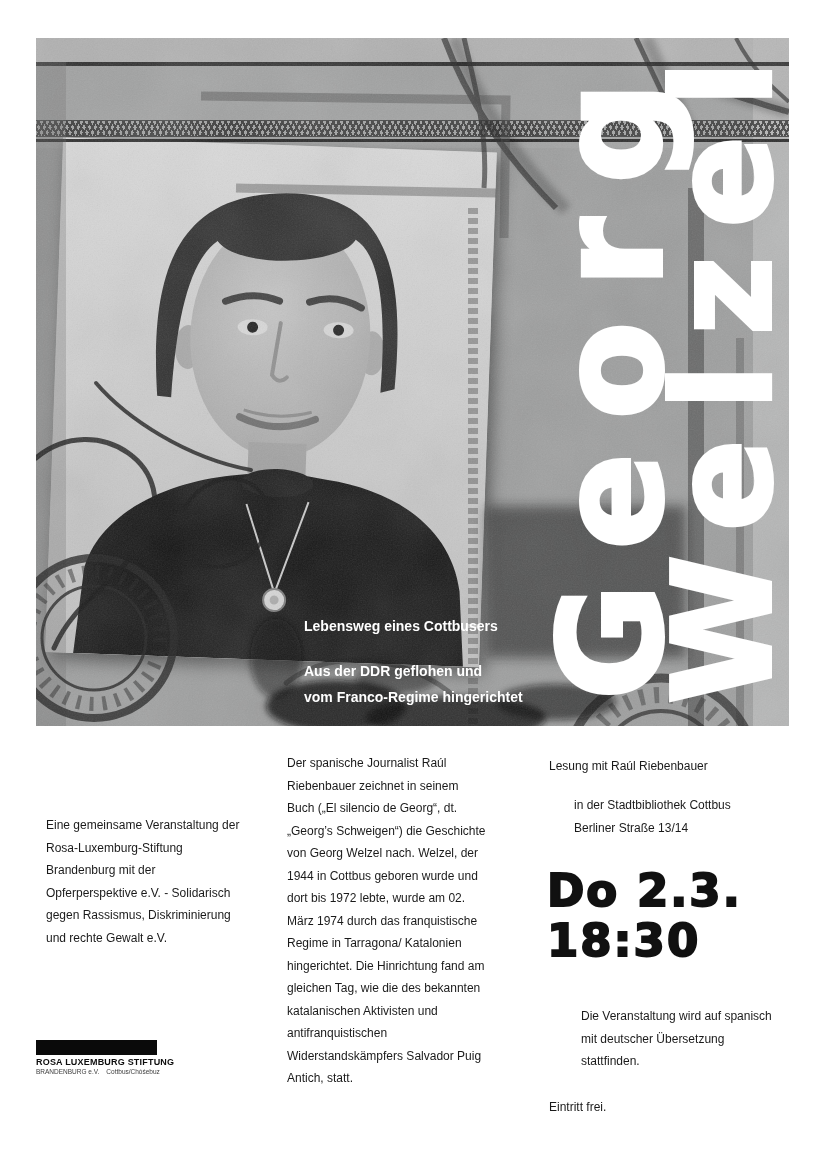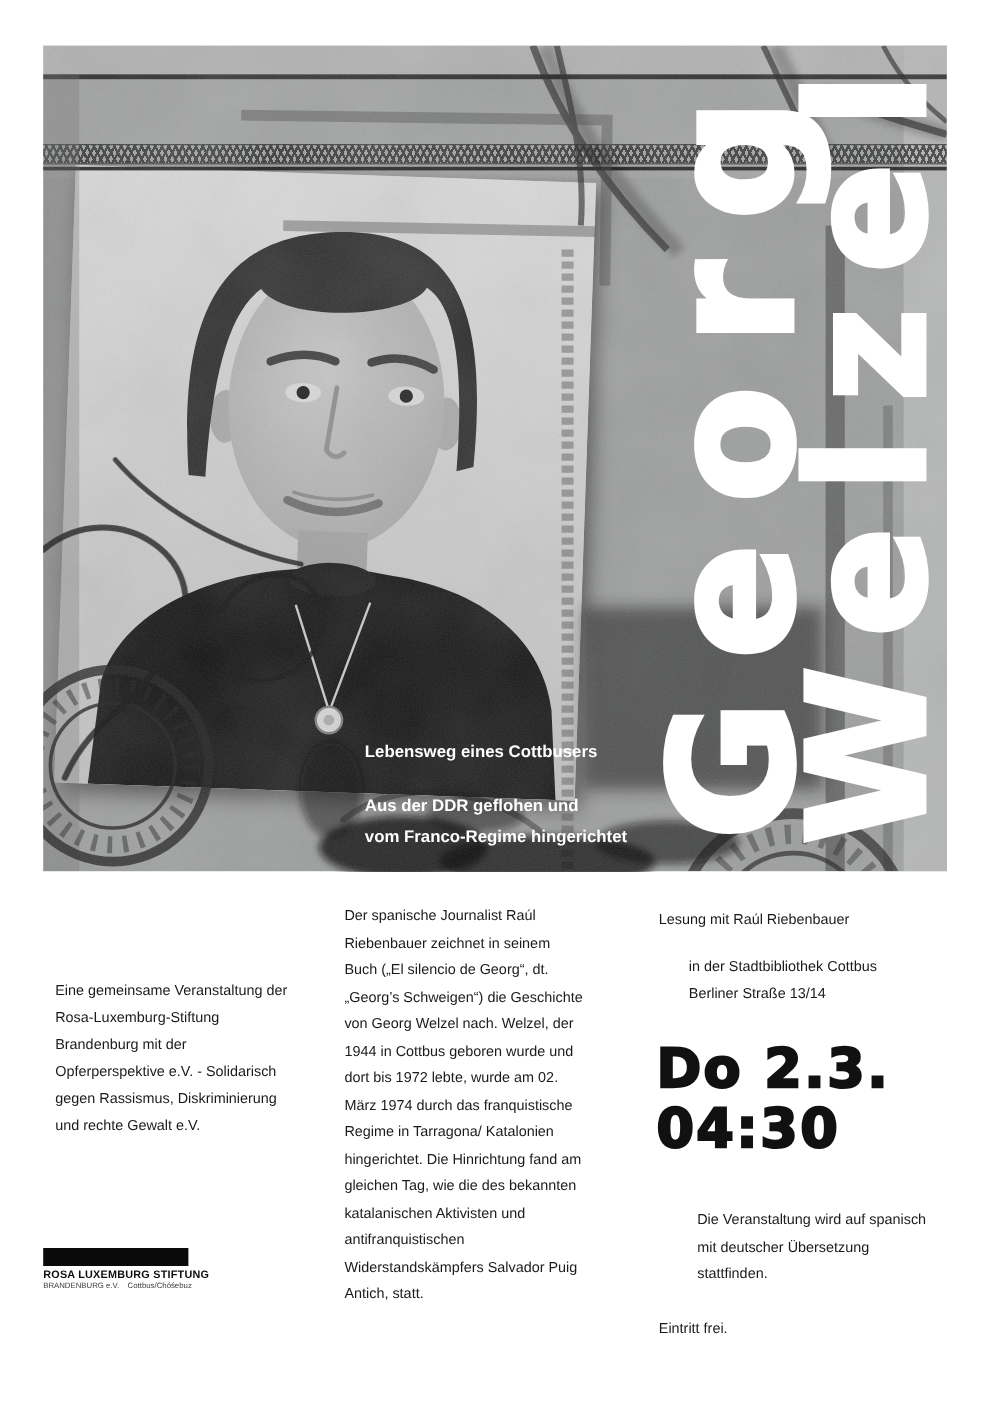--- a/index.html
+++ b/index.html
@@ -203,21 +203,21 @@
 gleichen Tag, wie die des bekannten
 katalanischen Aktivisten und
 antifranquistischen
 Widerstandskämpfers Salvador Puig
 Antich, statt.</div>
   <div class="body-text lesung">Lesung mit Raúl Riebenbauer</div>
   <div class="body-text venue pre">in der Stadtbibliothek Cottbus
 Berliner Straße 13/14</div>
   <div class="bigdate">
     <div>Do 2.3.</div>
-    <div>04:30</div>
+    <div>18:30</div>
   </div>
   <div class="body-text langnote pre">Die Veranstaltung wird auf spanisch
 mit deutscher Übersetzung
 stattfinden.</div>
   <div class="body-text eintritt">Eintritt frei.</div>
 
   <div class="rls-logo">
     <div class="rls-bar"></div>
     <div class="rls-name">ROSA LUXEMBURG STIFTUNG</div>
     <div class="rls-sub">

